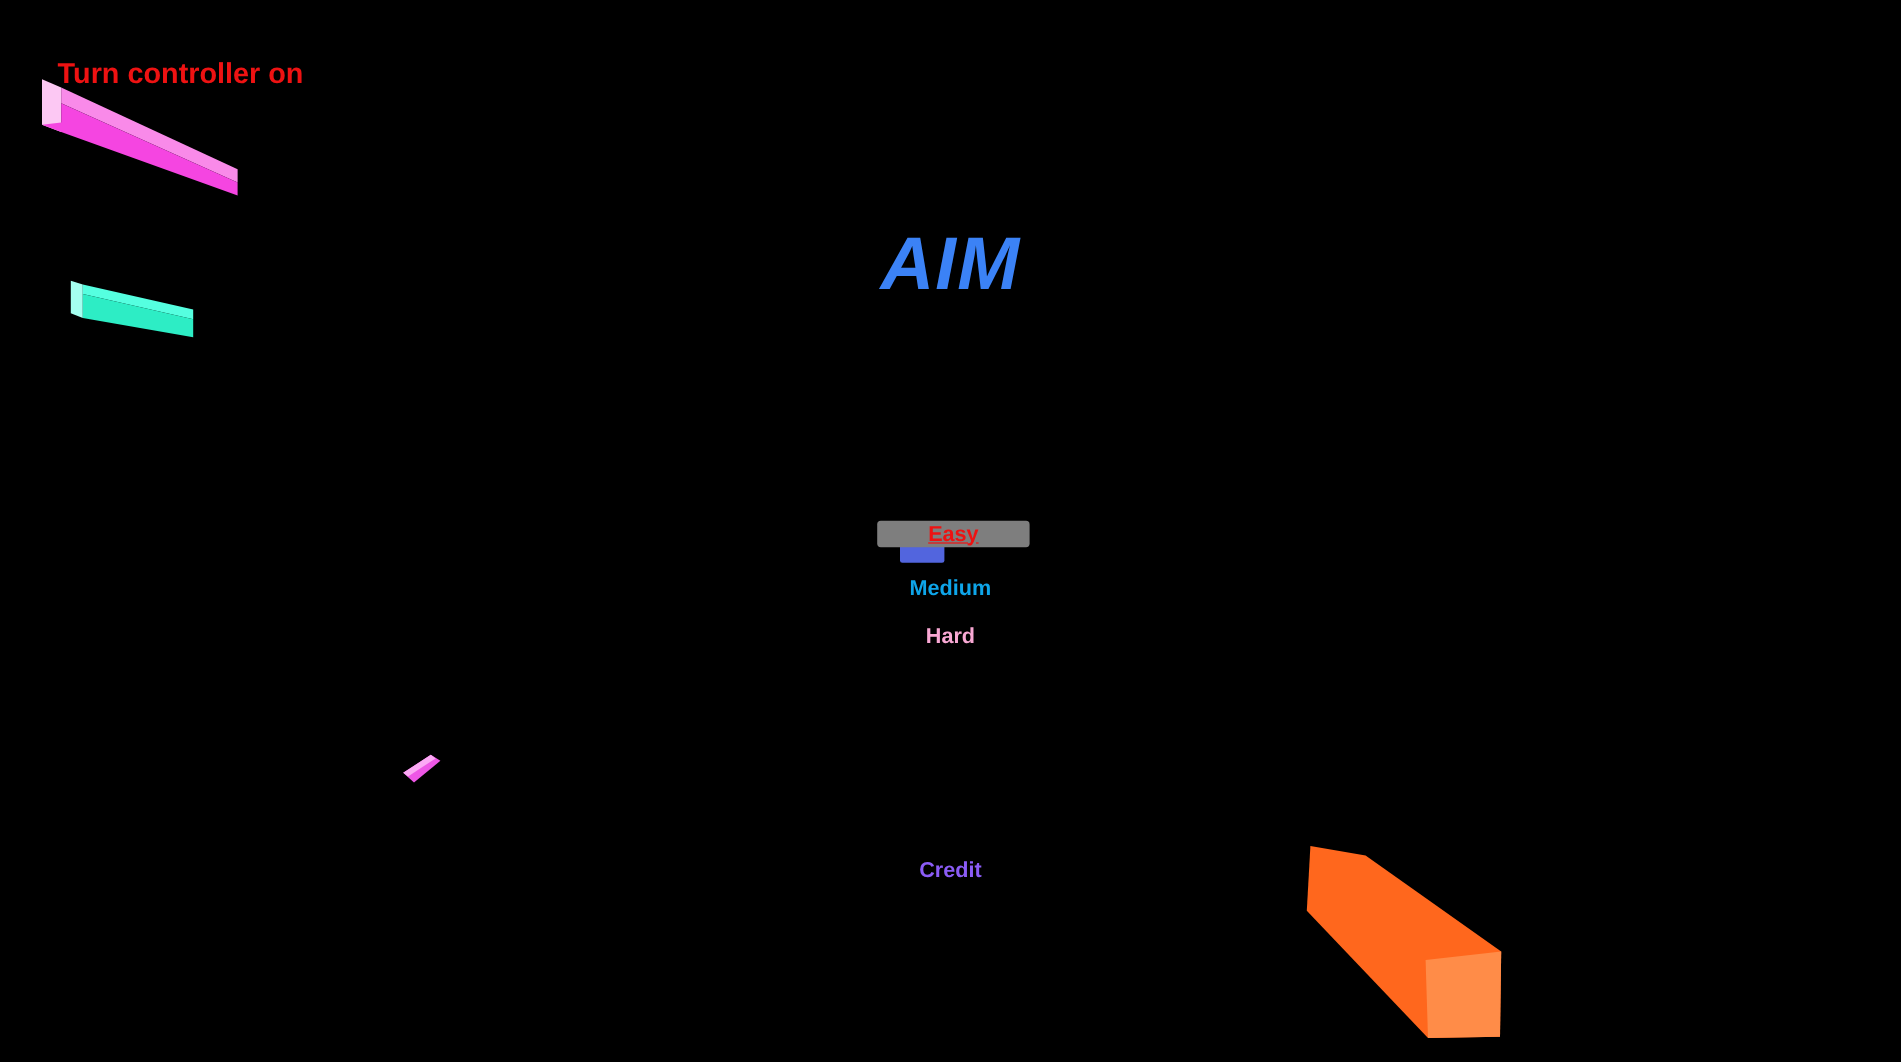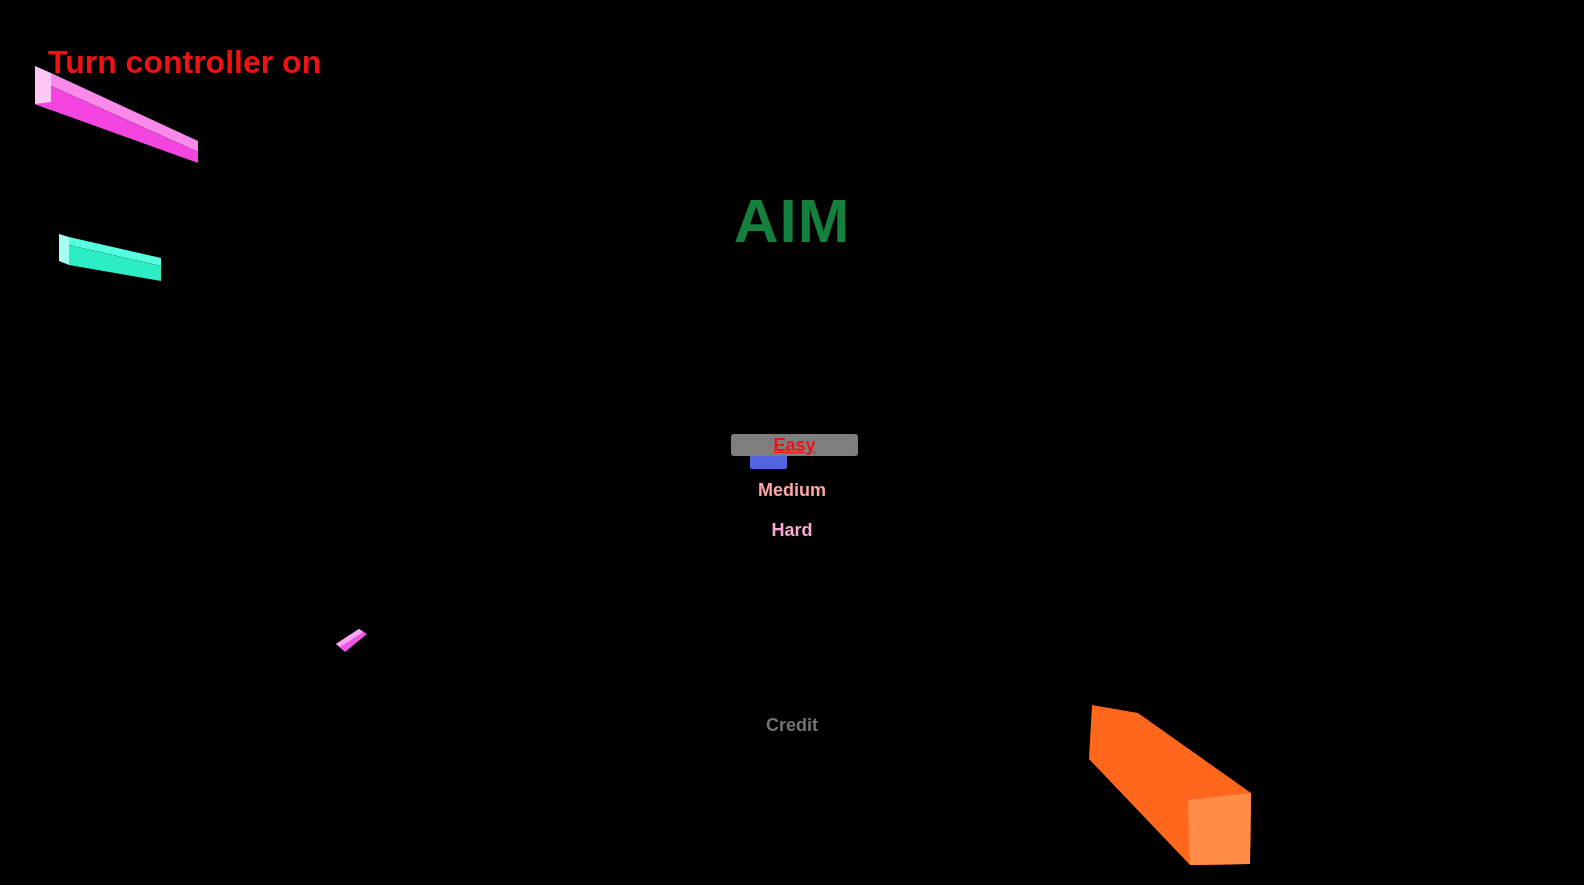--- a/index.html
+++ b/index.html
@@ -4,21 +4,21 @@
 <style>
   html,body{margin:0;padding:0;background:#000;}
   .stage{
     position:relative;width:1584px;height:885px;overflow:hidden;
     background:#000;
     font-family:"Liberation Sans",sans-serif;font-weight:bold;
   }
   .scene{position:absolute;left:0;top:0;width:1584px;height:885px;z-index:1;}
   .hint{
     position:absolute;left:48px;top:46px;
-    font-size:32px;line-height:32px;letter-spacing:0px;z-index:2;white-space:nowrap;
+    font-size:24px;line-height:32px;letter-spacing:0px;z-index:2;white-space:nowrap;
   }
   .title{
     position:absolute;left:0;right:0;top:184px;text-align:center;
     font-size:62px;line-height:73px;letter-spacing:1px;z-index:2;
   }
   .menu-btn{
     position:absolute;left:731px;top:434px;width:127px;height:22px;
     border-radius:3px;display:flex;align-items:center;justify-content:center;
     font-size:18px;z-index:3;cursor:pointer;
   }
@@ -57,25 +57,25 @@
     <g>
       <polygon points="1092,705 1138,713 1251,793 1250,864 1190,865 1089,759" fill="#ff671d"></polygon>
       <polygon points="1188,800 1251,793 1250,864 1190,865" fill="#ff8c48"></polygon>
     </g>
 
     <rect x="750" y="452" width="37" height="17" rx="2" fill="#5265de"></rect>
   </svg>
 
   <div class="hint" style="color: rgb(238, 18, 18);">Turn controller on</div>
 
-  <div class="title" style="color: #15803d;">
+  <div class="title" style="color: #3b82f6; font-style: italic;">
     <div>AIM</div>
   </div>
 
   <div class="menu-btn" style="background: rgb(126, 126, 126); color: rgb(238, 18, 18); text-decoration: underline;">Easy</div>
 
-  <div class="menu-text medium" style="color: #fca5a5;">Medium</div>
+  <div class="menu-text medium" style="color: #0ea5e9;">Medium</div>
 
   <div class="menu-text hard" style="color: #f9a8d4;">Hard</div>
 
-  <div class="menu-text credit" style="color: #737373;">Credit</div>
+  <div class="menu-text credit" style="color: #8b5cf6;">Credit</div>
 
 </div>
 
 </body></html>

